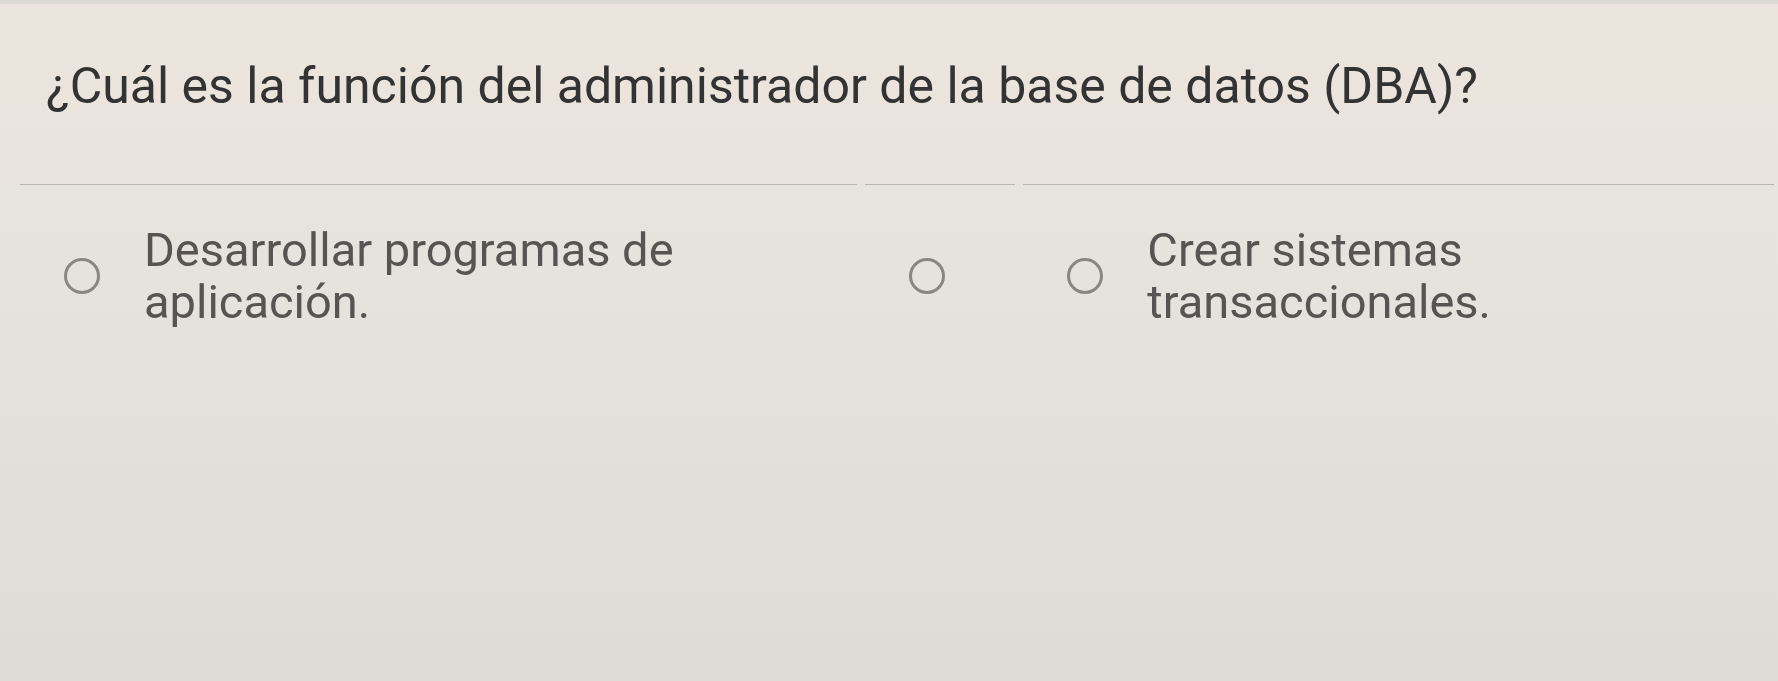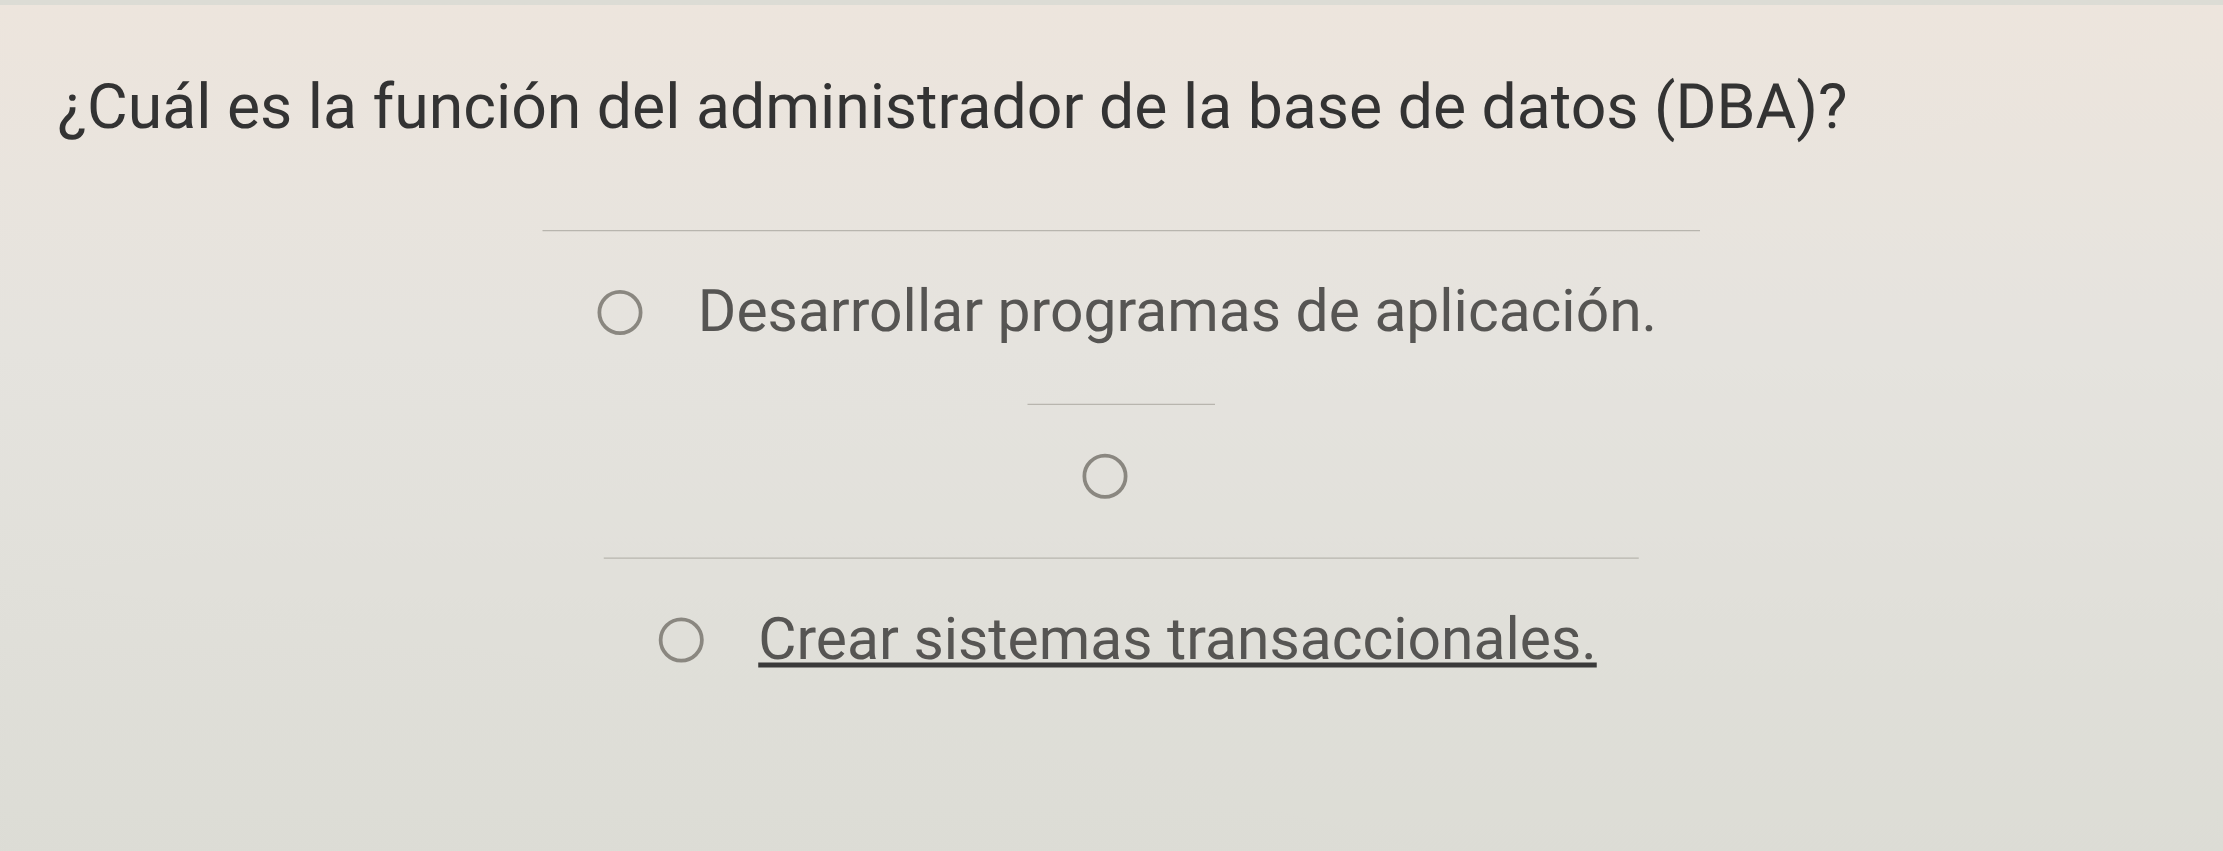--- a/index.html
+++ b/index.html
@@ -20,33 +20,31 @@
     }
     .question-text {
       font-size: 50px;
       font-weight: 400;
       color: #333333;
       padding: 20px 30px 60px 30px;
       line-height: 1.2;
     }
     .options {
       display: flex;
-      flex-direction: column;
-      align-items: center;
+      flex-direction: row;
     }
     .option {
       display: flex;
       align-items: center;
       padding: 35px 30px 35px 40px;
       border-top: 1px solid #b8b5ae;
       cursor: pointer;
     }
     .option:last-child {
       padding-bottom: 35px;
-      text-decoration: underline;
     }
     .radio {
       width: 36px;
       height: 36px;
       min-width: 36px;
       border: 3px solid #8a8780;
       border-radius: 50%;
       margin-right: 40px;
       background: transparent;
     }

